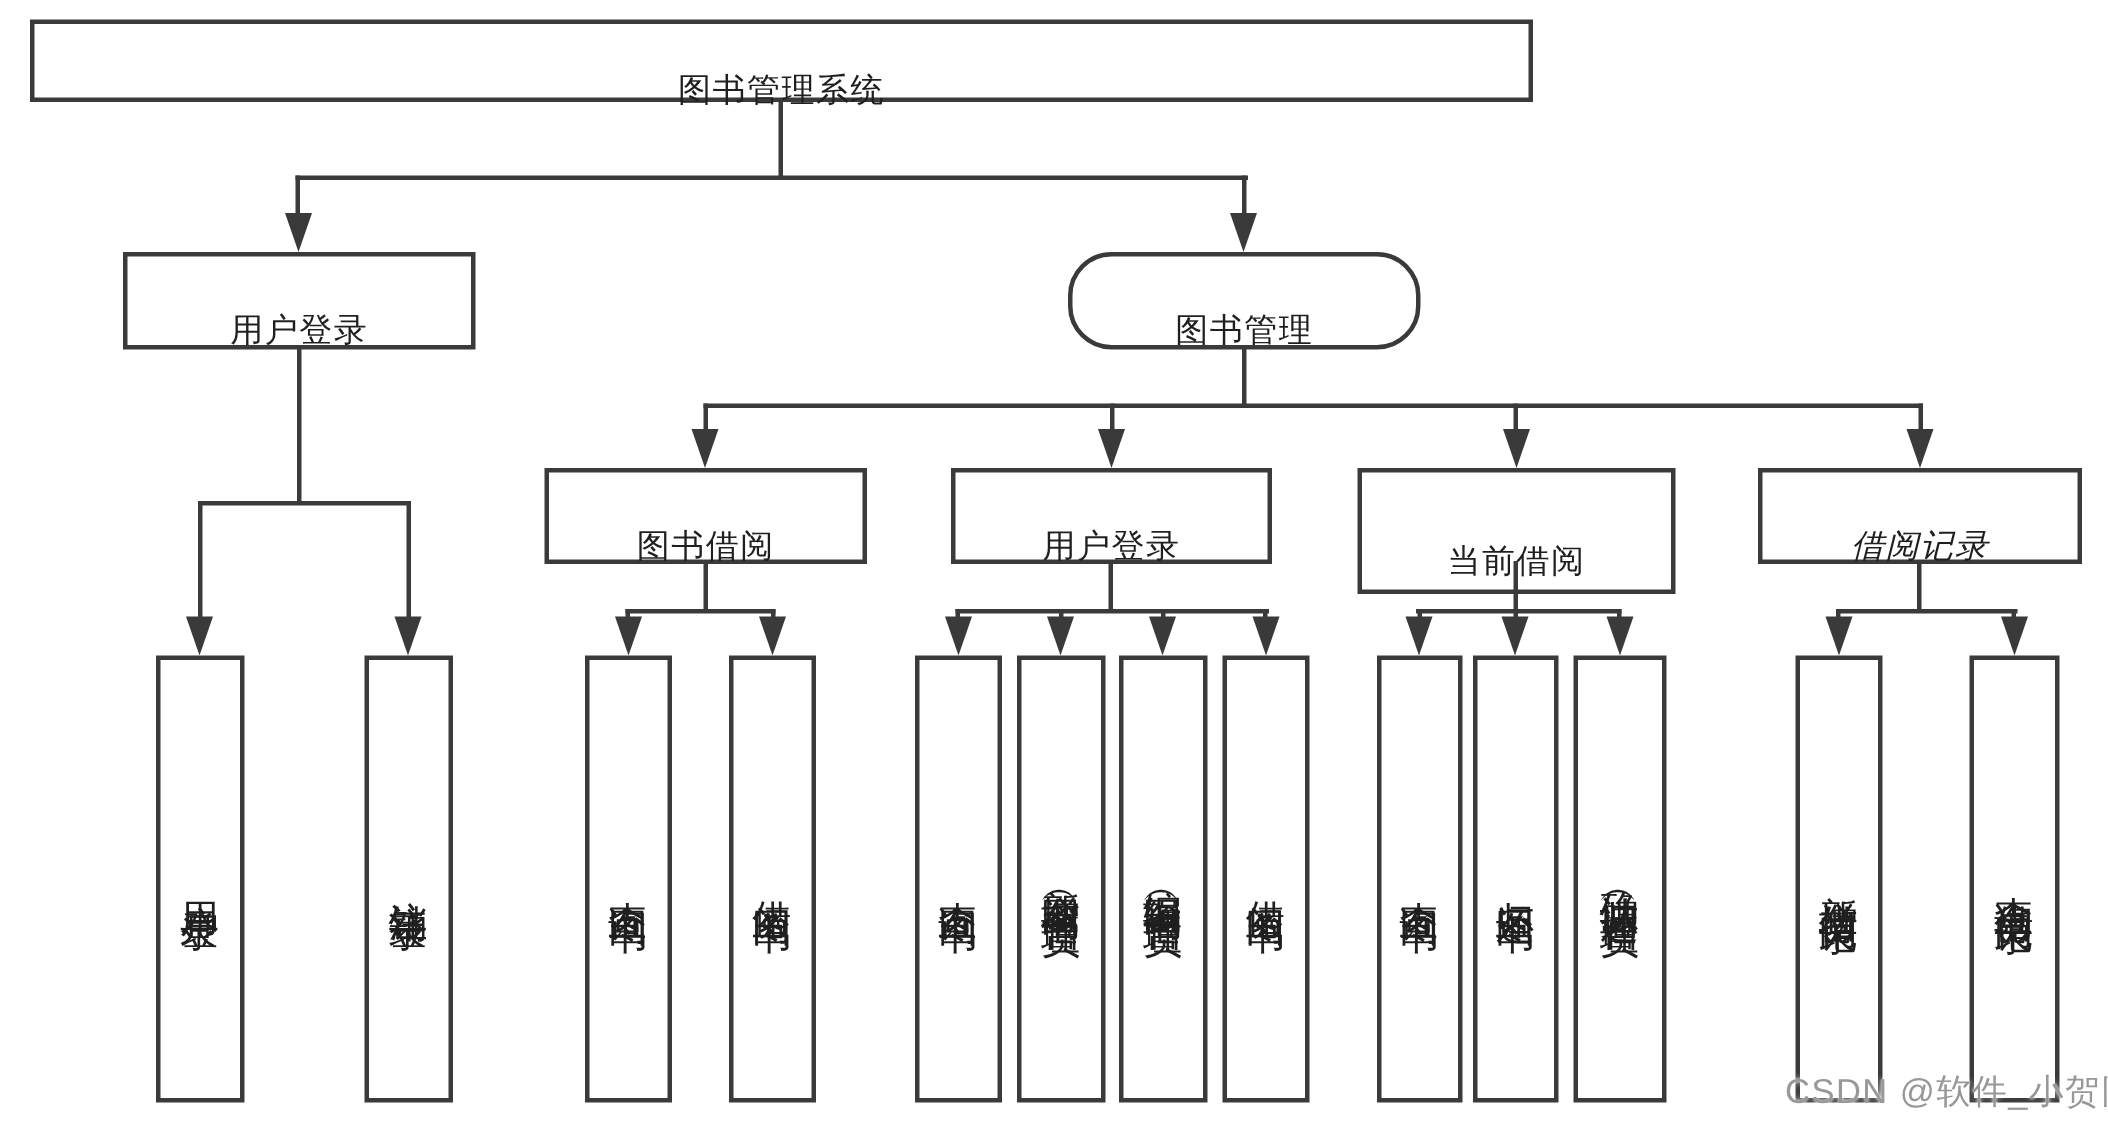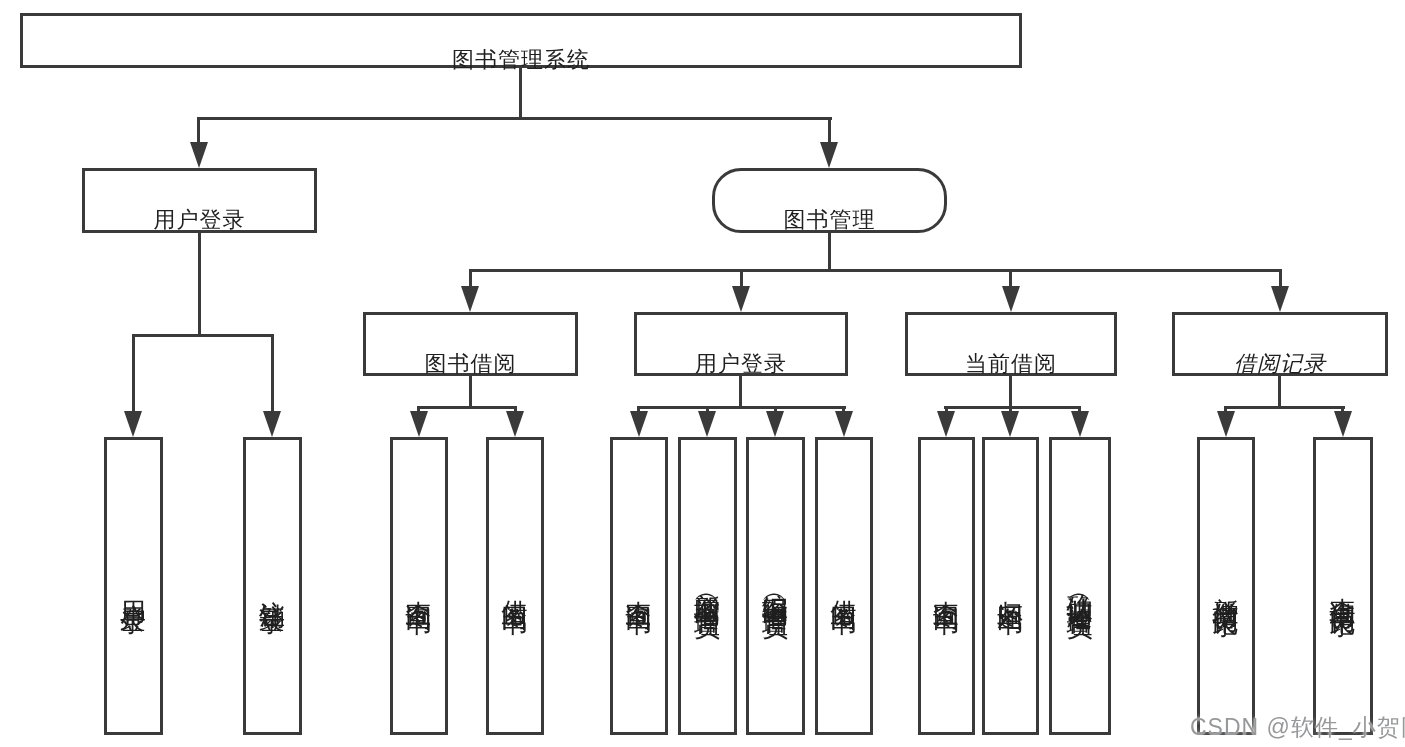--- a/index.html
+++ b/index.html
@@ -115,21 +115,21 @@
     <div class="arrowhead" style="left:1271px; top:286px;"></div>
   </div>
 
   
   <div class="box hbox" style="left:363px; top:312px; width:215px; height:64px;">
     <span class="label">图书借阅</span>
   </div>
   <div class="box hbox" style="left:634px; top:312px; width:214px; height:64px;">
     <span class="label">用户登录</span>
   </div>
-  <div class="box hbox" style="left:905px; top:312px; width:212px; height:64px;">
+  <div class="box hbox" style="left:905px; top:312px; width:212px; height:84px;">
     <span class="label">当前借阅</span>
   </div>
   <div class="box hbox" style="left:1172px; top:312px; width:216px; height:64px;font-style:italic;">
     <span class="label">借阅记录</span>
   </div>
 
   
   <div class="connector">
     <div class="vline" style="left:469px; top:374px; height:34px;"></div>
     <div class="hline" style="left:417px; top:406px; width:100px;"></div>

